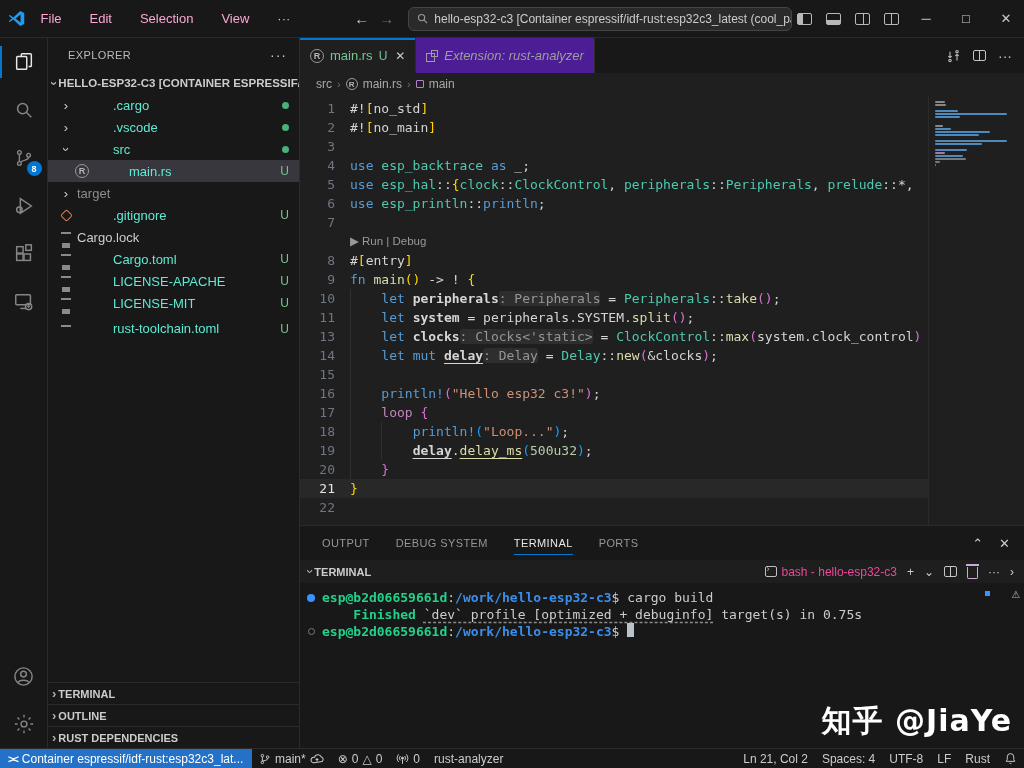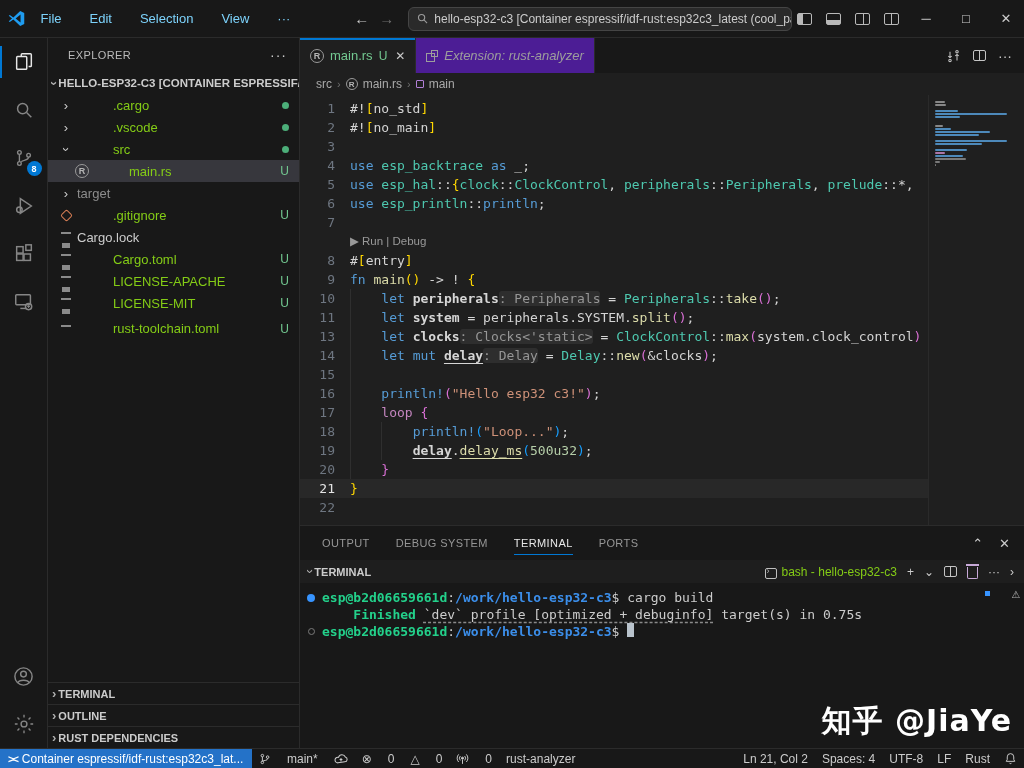--- a/index.html
+++ b/index.html
@@ -3,21 +3,21 @@
 <meta charset="utf-8">
 <style>
   *{margin:0;padding:0;box-sizing:border-box;}
   html,body{width:1024px;height:768px;overflow:hidden;background:#1f1f1f;
     font-family:"Liberation Sans","DejaVu Sans",sans-serif;color:#cccccc;}
   .window{position:relative;width:1024px;height:768px;display:flex;flex-direction:column;background:#1f1f1f;}
 
   
   .titlebar{height:38px;background:#181818;border-bottom:1px solid #2b2b2b;display:flex;align-items:center;flex:0 0 38px;}
   .tb-logo{width:34px;display:flex;justify-content:center;align-items:center;}
-  .menus{display:flex;gap:12px;font-size:13px;color:#7dd3fc;}
+  .menus{display:flex;gap:12px;font-size:13px;color:#f9a8d4;}
   .menus span{padding:4px 8px;border-radius:5px;cursor:default;}
   .nav-arrows{display:flex;gap:10px;margin-left:56px;font-size:15px;color:#cccccc;}
   .nav-arrows .fwd{color:#6e6e6e;}
   .cmd-center{margin-left:14px;width:400px;height:24px;background:#2a2a2a;border:1px solid #454545;border-radius:6px;
     display:flex;align-items:center;padding:0 8px;font-size:12px;color:#cccccc;overflow:hidden;white-space:nowrap;}
   .cmd-center svg{flex:0 0 auto;margin-right:6px;}
   .tb-right{margin-left:auto;display:flex;align-items:center;gap:4px;}
   .layout-ic{width:15px;height:12px;border:1px solid #b9b9b9;border-radius:2px;position:relative;margin:0 5px;}
   .layout-ic.l-side::before{content:"";position:absolute;left:0;top:0;bottom:0;width:5px;background:#b9b9b9;}
   .layout-ic.l-panel::before{content:"";position:absolute;left:0;right:0;bottom:0;height:4px;background:#b9b9b9;}
@@ -44,21 +44,21 @@
   .root-row{height:22px;display:flex;align-items:center;padding-left:4px;font-weight:bold;font-size:11.5px;color:#cccccc;white-space:nowrap;overflow:hidden;}
   .root-row .chev{margin-right:2px;}
   #tree{flex:0 0 auto;}
   .tree-row{height:22px;display:flex;align-items:center;white-space:nowrap;overflow:hidden;cursor:default;}
   .tree-row.selected{background:#37373d;}
   .tree-row .chev{width:16px;text-align:center;color:#cccccc;flex:0 0 16px;}
   .chev{display:inline-block;font-size:13px;color:#b0b0b0;transform:none;}
   .chev.open{transform:rotate(90deg);}
   .tree-ic{width:16px;flex:0 0 16px;display:flex;align-items:center;justify-content:center;}
   .tree-label{margin-left:3px;}
-  .c-green{color:#84cc16;margin-left:39px;}
+  .c-green{color:#5eead4;margin-left:39px;}
   .c-gray{color:#8c8c8c;}
   .c-plain{color:#cccccc;}
   .tree-badge{margin-left:auto;margin-right:10px;color:#73c991;font-size:12px;}
   .dot{width:7px;height:7px;border-radius:50%;background:#4cae79;display:inline-block;}
   .ic-rust{width:14px;height:14px;border:1px solid #9a9a9a;border-radius:50%;color:#b5b5b5;font-size:9px;display:flex;align-items:center;justify-content:center;font-weight:bold;}
   .ic-git{width:9px;height:9px;border:1.5px solid #d27b53;transform:rotate(45deg);border-radius:2px;}
   .ic-lines{width:10px;height:11px;border-top:2px solid #8a8a8a;box-shadow:0 3px 0 -1px #8a8a8a,0 6px 0 -1px #8a8a8a,0 9px 0 -1px #8a8a8a;}
   .sb-bottom{margin-top:auto;}
   .sb-section{height:22px;border-top:1px solid #2b2b2b;display:flex;align-items:center;font-size:11px;font-weight:bold;color:#cccccc;padding-left:4px;}
   .sb-section .chev{margin-right:2px;}
@@ -107,42 +107,42 @@
   
   .panel{height:223px;border-top:1px solid #2b2b2b;background:#181818;display:flex;flex-direction:column;flex:0 0 223px;}
   .panel-tabs{height:34px;display:flex;align-items:center;padding:0 14px 0 22px;flex:0 0 34px;}
   .ptab{font-size:11px;letter-spacing:.4px;color:#969696;margin-right:26px;height:34px;display:flex;align-items:center;position:relative;}
   .ptab.active{color:#e7e7e7;}
   .ptab.active::after{content:"";position:absolute;left:0;right:0;bottom:5px;height:1.5px;background:#0078d4;}
   .panel-tab-actions{margin-left:auto;display:flex;gap:16px;color:#cccccc;font-size:13px;}
   .term-header{height:23px;background:#1e1e1e;display:flex;align-items:center;padding:0 10px 0 8px;font-size:11px;flex:0 0 23px;}
   .term-header .title{font-weight:bold;color:#cccccc;margin-left:2px;}
   .term-header-right{margin-left:auto;display:flex;align-items:center;gap:10px;color:#cccccc;font-size:12px;}
-  .shell-name{display:flex;align-items:flex-end;gap:5px;font-size:12px;color:#84cc16;}
+  .shell-name{display:flex;align-items:center;gap:5px;font-size:12px;color:#ec4899;}
   .ic-term{width:12px;height:11px;border:1px solid #bfbfbf;border-radius:2px;position:relative;}
   .ic-term::before{content:"›";position:absolute;left:1px;top:-3px;font-size:9px;color:#bfbfbf;}
   .ic-trash{width:11px;height:12px;border:1px solid #c8a9d8;border-top:none;border-radius:0 0 2px 2px;position:relative;margin-top:3px;}
   .ic-trash::before{content:"";position:absolute;left:-2px;top:-3px;width:13px;height:1.5px;background:#c8a9d8;}
   .term-body{flex:1 1 auto;position:relative;font-family:"DejaVu Sans Mono",monospace;font-size:13px;line-height:17px;padding:6px 0 0 0;background:#181818;overflow:hidden;}
   .term-row{display:flex;height:17px;white-space:pre;}
   .term-deco{flex:0 0 22px;display:flex;align-items:center;justify-content:center;}
   .deco-filled{width:8px;height:8px;border-radius:50%;background:#3794ff;}
   .deco-outline{width:7px;height:7px;border-radius:50%;border:1.5px solid #7a7a7a;}
   .tk-tg{color:#23d18b;font-weight:bold;}
   .tk-tb{color:#3b8eea;font-weight:bold;}
   .tk-tt{color:#cccccc;}
   .tk-tu{color:#cccccc;text-decoration:underline dashed #8a8a8a;text-underline-offset:3px;}
   .term-cursor{display:inline-block;width:7px;height:14px;background:#b9c3cc;vertical-align:-2px;}
   .term-warn{position:absolute;top:2px;right:4px;color:#b0b0b0;font-size:14px;}
   .term-mark{position:absolute;top:8px;right:34px;width:5px;height:5px;background:#3794ff;}
 
   
   .statusbar{height:20px;background:#181818;border-top:1px solid #2b2b2b;display:flex;align-items:center;font-size:12px;color:#cccccc;flex:0 0 20px;}
   .st-remote{height:20px;background:#2472c8;color:#ffffff;display:flex;align-items:center;padding:0 10px 0 8px;gap:5px;max-width:252px;white-space:nowrap;overflow:hidden;}
-  .st-item{display:flex;align-items:center;gap:16px;padding:0 7px;white-space:nowrap;}
+  .st-item{display:flex;align-items:center;gap:4px;padding:0 7px;white-space:nowrap;}
   .st-right{margin-left:auto;display:flex;align-items:center;}
   .remote-ic{font-weight:bold;font-size:11px;letter-spacing:-2px;}
 
   .watermark{position:absolute;right:12px;bottom:26px;font-size:30px;font-weight:600;color:#ffffff;
     font-family:"DejaVu Sans","Liberation Sans",sans-serif;letter-spacing:1px;}
   svg{display:block;}
 </style>
 </head>
 <body>
 

